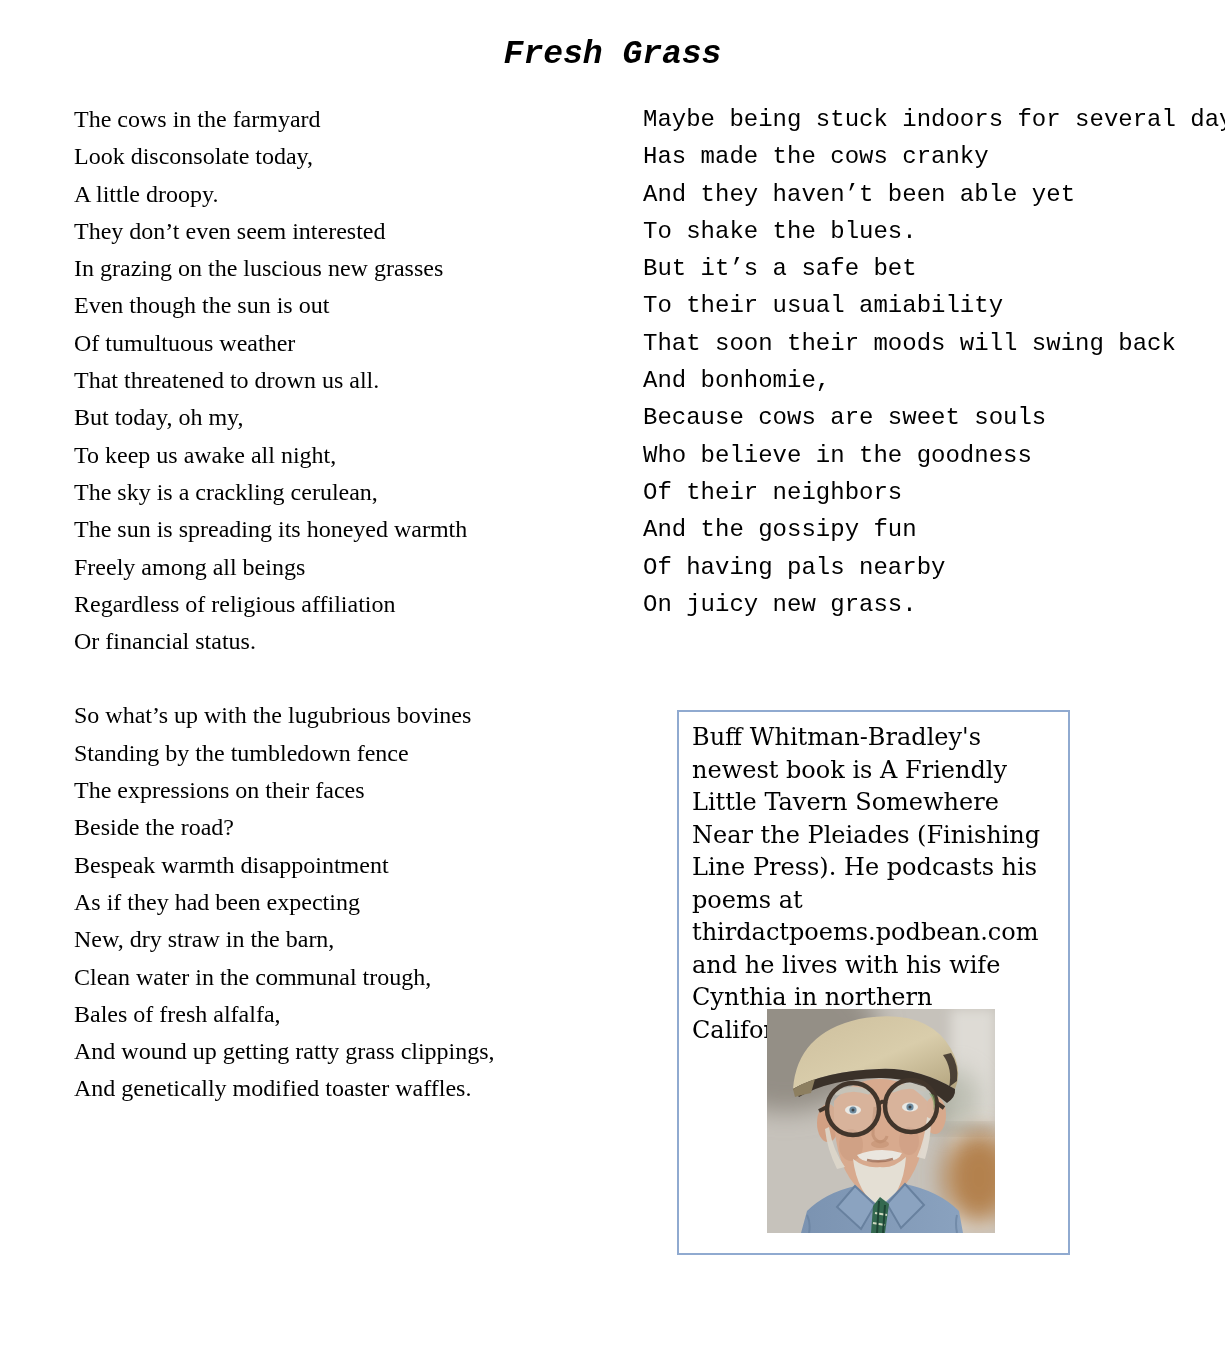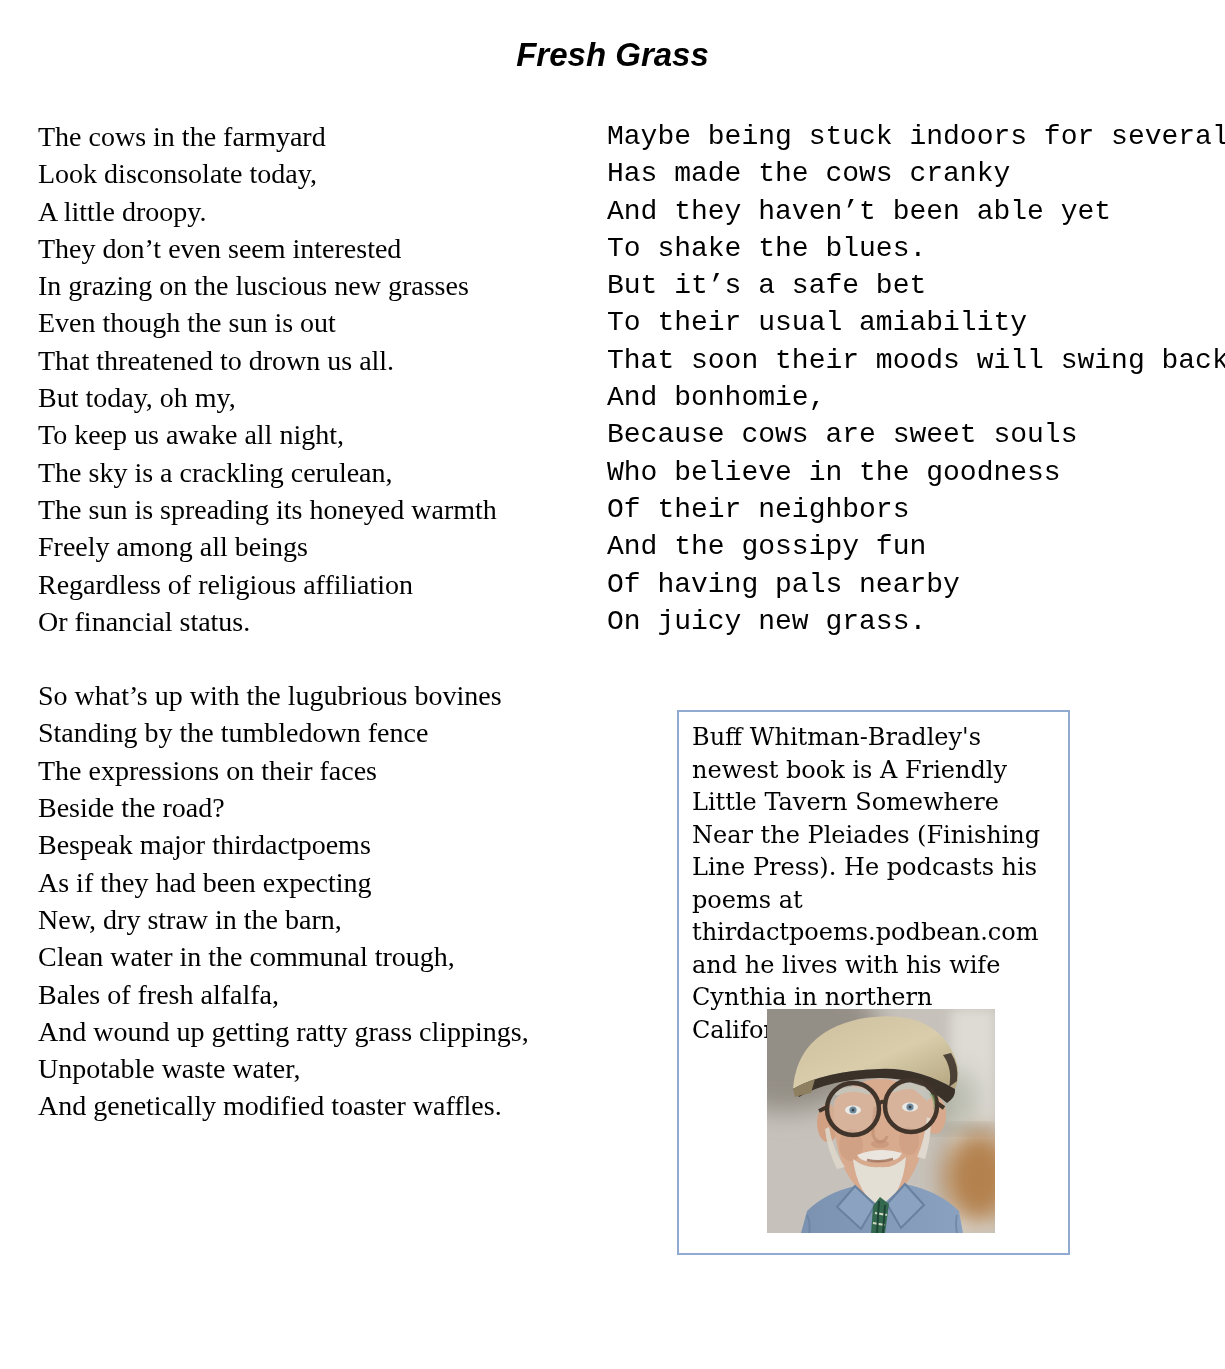--- a/index.html
+++ b/index.html
@@ -7,25 +7,25 @@
     position:relative;
     width:1225px; height:1369px;
     font-family:"Liberation Serif", serif;
     color:#000000;
     overflow:hidden;
   }
   .page-title {
     position:absolute; top:36px; left:0; width:1225px;
     margin:0; text-align:center;
     font-size:33px; font-weight:bold; font-style:italic;
-    font-family:Liberation Sans, sans-serif;
+    font-family:Liberation Mono, monospace;
   }
   .poem-col {
-    position:absolute; top:118px;
-    font-size:28px; line-height:37.3px;
+    position:absolute; top:101px;
+    font-size:24px; line-height:37.3px;margin-left:36px;
   }
   .poem-col.left  { left:38px;  width:585px; }
   .poem-col.right { left:607px; width:610px;font-family:Liberation Mono, monospace; }
   .stanza + .stanza { margin-top:37px; }
   .poem-line { white-space:nowrap; }
   .bio-box {
     position:absolute; left:677px; top:710px;
     width:393px; height:545px;
     border:2px solid #90aad0;
     box-sizing:border-box;
@@ -49,41 +49,41 @@
 <h1 class="page-title">Fresh Grass</h1>
 
 <div class="poem-col left">
   <div class="stanza">
       <div class="poem-line">The cows in the farmyard</div>
       <div class="poem-line">Look disconsolate today,</div>
       <div class="poem-line">A little droopy.</div>
       <div class="poem-line">They don’t even seem interested</div>
       <div class="poem-line">In grazing on the luscious new grasses</div>
       <div class="poem-line">Even though the sun is out</div>
+      <div class="poem-line">Of tumultuous weather</div>
       <div class="poem-line">That threatened to drown us all.</div>
       <div class="poem-line">But today, oh my,</div>
       <div class="poem-line">To keep us awake all night,</div>
       <div class="poem-line">The sky is a crackling cerulean,</div>
       <div class="poem-line">The sun is spreading its honeyed warmth</div>
       <div class="poem-line">Freely among all beings</div>
       <div class="poem-line">Regardless of religious affiliation</div>
       <div class="poem-line">Or financial status.</div>
     </div>
   <div class="stanza">
       <div class="poem-line">So what’s up with the lugubrious bovines</div>
       <div class="poem-line">Standing by the tumbledown fence</div>
       <div class="poem-line">The expressions on their faces</div>
       <div class="poem-line">Beside the road?</div>
-      <div class="poem-line">Bespeak major thirdactpoems</div>
+      <div class="poem-line">Bespeak warmth disappointment</div>
       <div class="poem-line">As if they had been expecting</div>
       <div class="poem-line">New, dry straw in the barn,</div>
       <div class="poem-line">Clean water in the communal trough,</div>
       <div class="poem-line">Bales of fresh alfalfa,</div>
       <div class="poem-line">And wound up getting ratty grass clippings,</div>
-      <div class="poem-line">Unpotable waste water,</div>
       <div class="poem-line">And genetically modified toaster waffles.</div>
     </div>
 </div>
 
 <div class="poem-col right">
   <div class="stanza">
       <div class="poem-line">Maybe being stuck indoors for several days</div>
       <div class="poem-line">Has made the cows cranky</div>
       <div class="poem-line">And they haven’t been able yet</div>
       <div class="poem-line">To shake the blues.</div>

